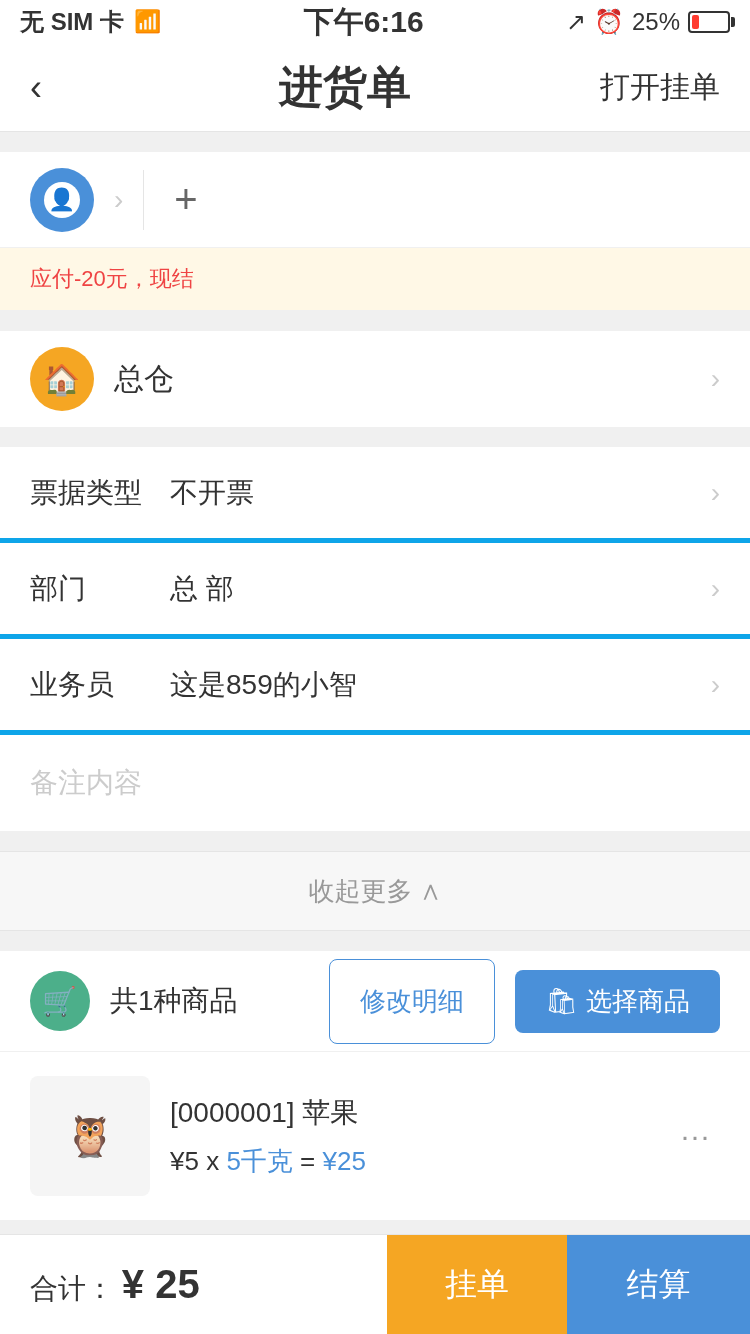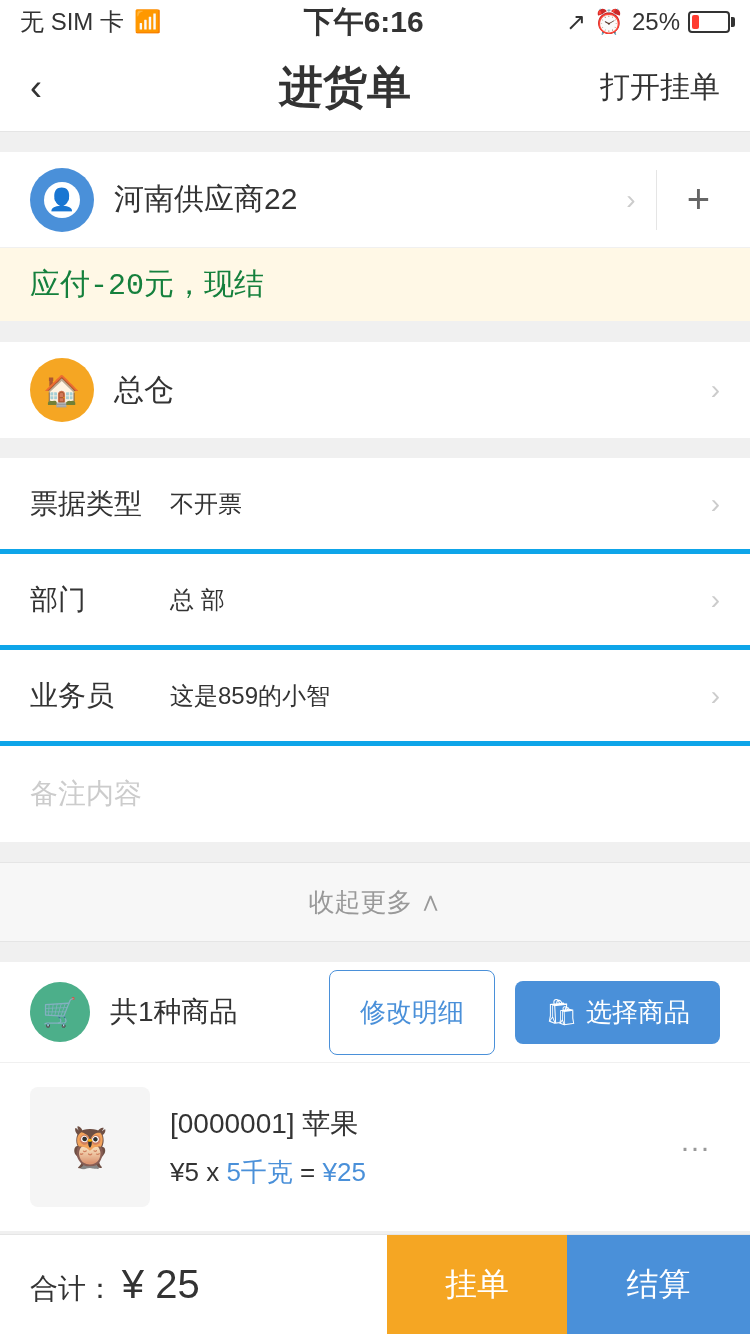--- a/index.html
+++ b/index.html
@@ -18,21 +18,21 @@
       width: 750px;
       height: 44px;
       background: #fff;
       display: flex;
       align-items: center;
       justify-content: space-between;
       padding: 0 20px;
       font-size: 24px;
       color: #333;
     }
-    .status-bar-left { display: flex; align-items: center; gap: 10px; }
+    .status-bar-left { display: flex; align-items: center; gap: 10px; font-weight: bold; }
     .status-bar-center { font-size: 30px; font-weight: 600; }
     .status-bar-right { display: flex; align-items: center; gap: 8px; font-size: 24px; }
     .battery-icon {
       width: 42px; height: 22px;
       border: 2px solid #333;
       border-radius: 4px;
       position: relative;
       display: inline-flex;
       align-items: center;
       padding: 2px;
@@ -141,24 +141,23 @@
       font-size: 40px;
       color: #666;
       cursor: pointer;
       padding: 0 10px;
     }
 
     
     .alert-banner {
       background: #fff8e6;
       padding: 16px 30px;
-      font-size: 30px;
-      color: #15803d;
+      font-size: 22px;
+      color: #ef4444;
       border-bottom: 1px solid #f0f0f0;
-      font-family: Liberation Mono, monospace;
     }
 
     
     .warehouse-row {
       background: #fff;
       display: flex;
       align-items: center;
       padding: 0 30px;
       height: 96px;
       margin-top: 20px;
@@ -197,21 +196,21 @@
       border-bottom: none;
     }
     .form-label {
       width: 140px;
       font-size: 28px;
       color: #333;
       flex-shrink: 0;
     }
     .form-value {
       flex: 1;
-      font-size: 24px;
+      font-size: 28px;
       color: #333;
     }
     .form-placeholder {
       flex: 1;
       font-size: 28px;
       color: #ccc;
     }
     .form-arrow {
       color: #ccc;
       font-size: 28px;
@@ -331,21 +330,21 @@
       align-items: center;
       background: #fff;
       border-top: 1px solid #e5e5e5;
     }
     .footer-total {
       flex: 1;
       padding: 0 30px;
     }
     .footer-total-amount {
       font-size: 40px;
-      font-weight: normal;
+      font-weight: bold;
       color: #333;
       display: inline;
     }
     .footer-total-sub {
       font-size: 22px;
       color: #999;
       display: block;
       margin-top: 2px;
     }
     .footer-btn-hang {
@@ -400,21 +399,20 @@
   <span class="nav-action">打开挂单</span>
 </div>
 
 <div class="spacer-20"></div>
 
 <div class="card">
   <div class="supplier-row">
     <div class="supplier-avatar">
       <div class="supplier-avatar-icon">👤</div>
     </div>
-    <span class="supplier-name">河南供应商22</span>
     <span class="chevron-right">›</span>
     <div class="divider-v"></div>
     <span class="add-btn">+</span>
   </div>
   <div class="alert-banner">
     <span>应付-20元，现结</span>
   </div>
 </div>
 
 <div class="card">

